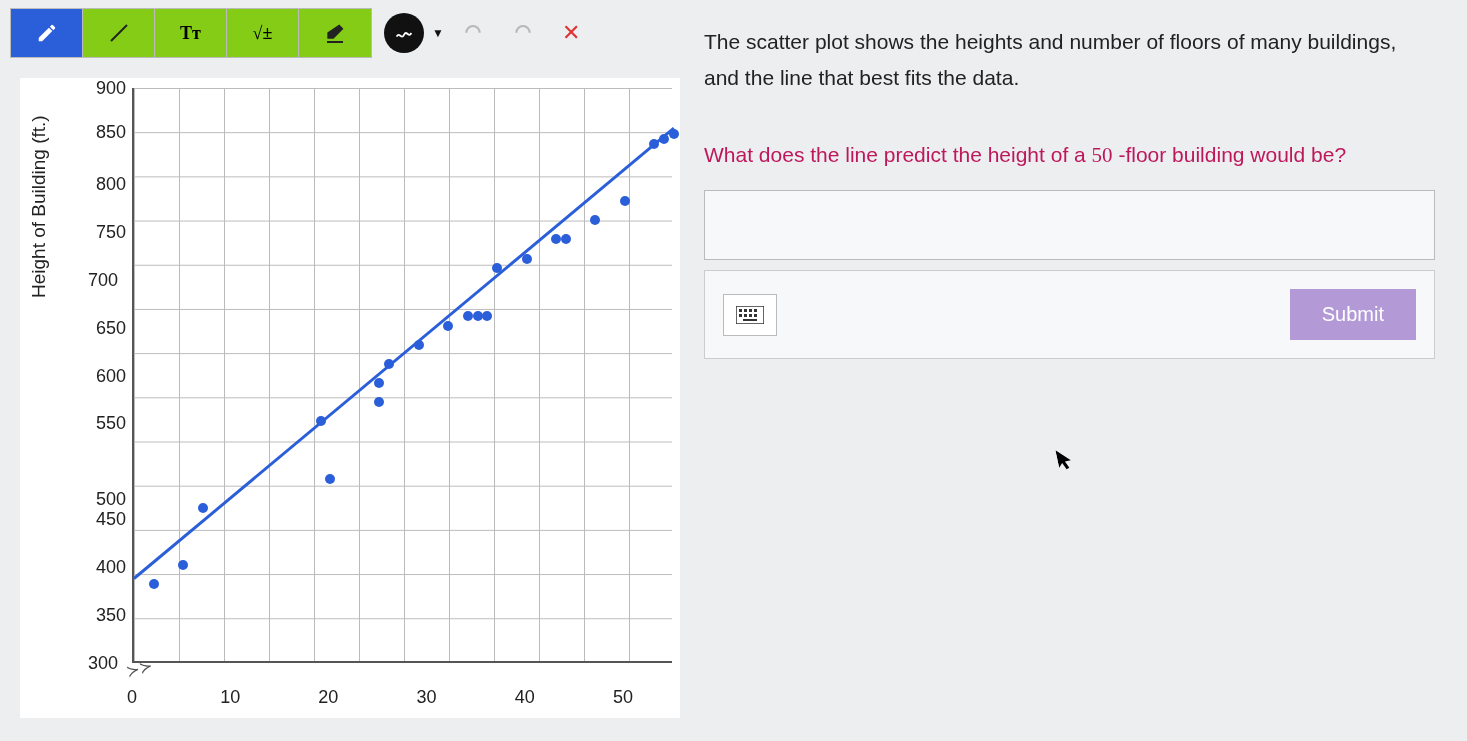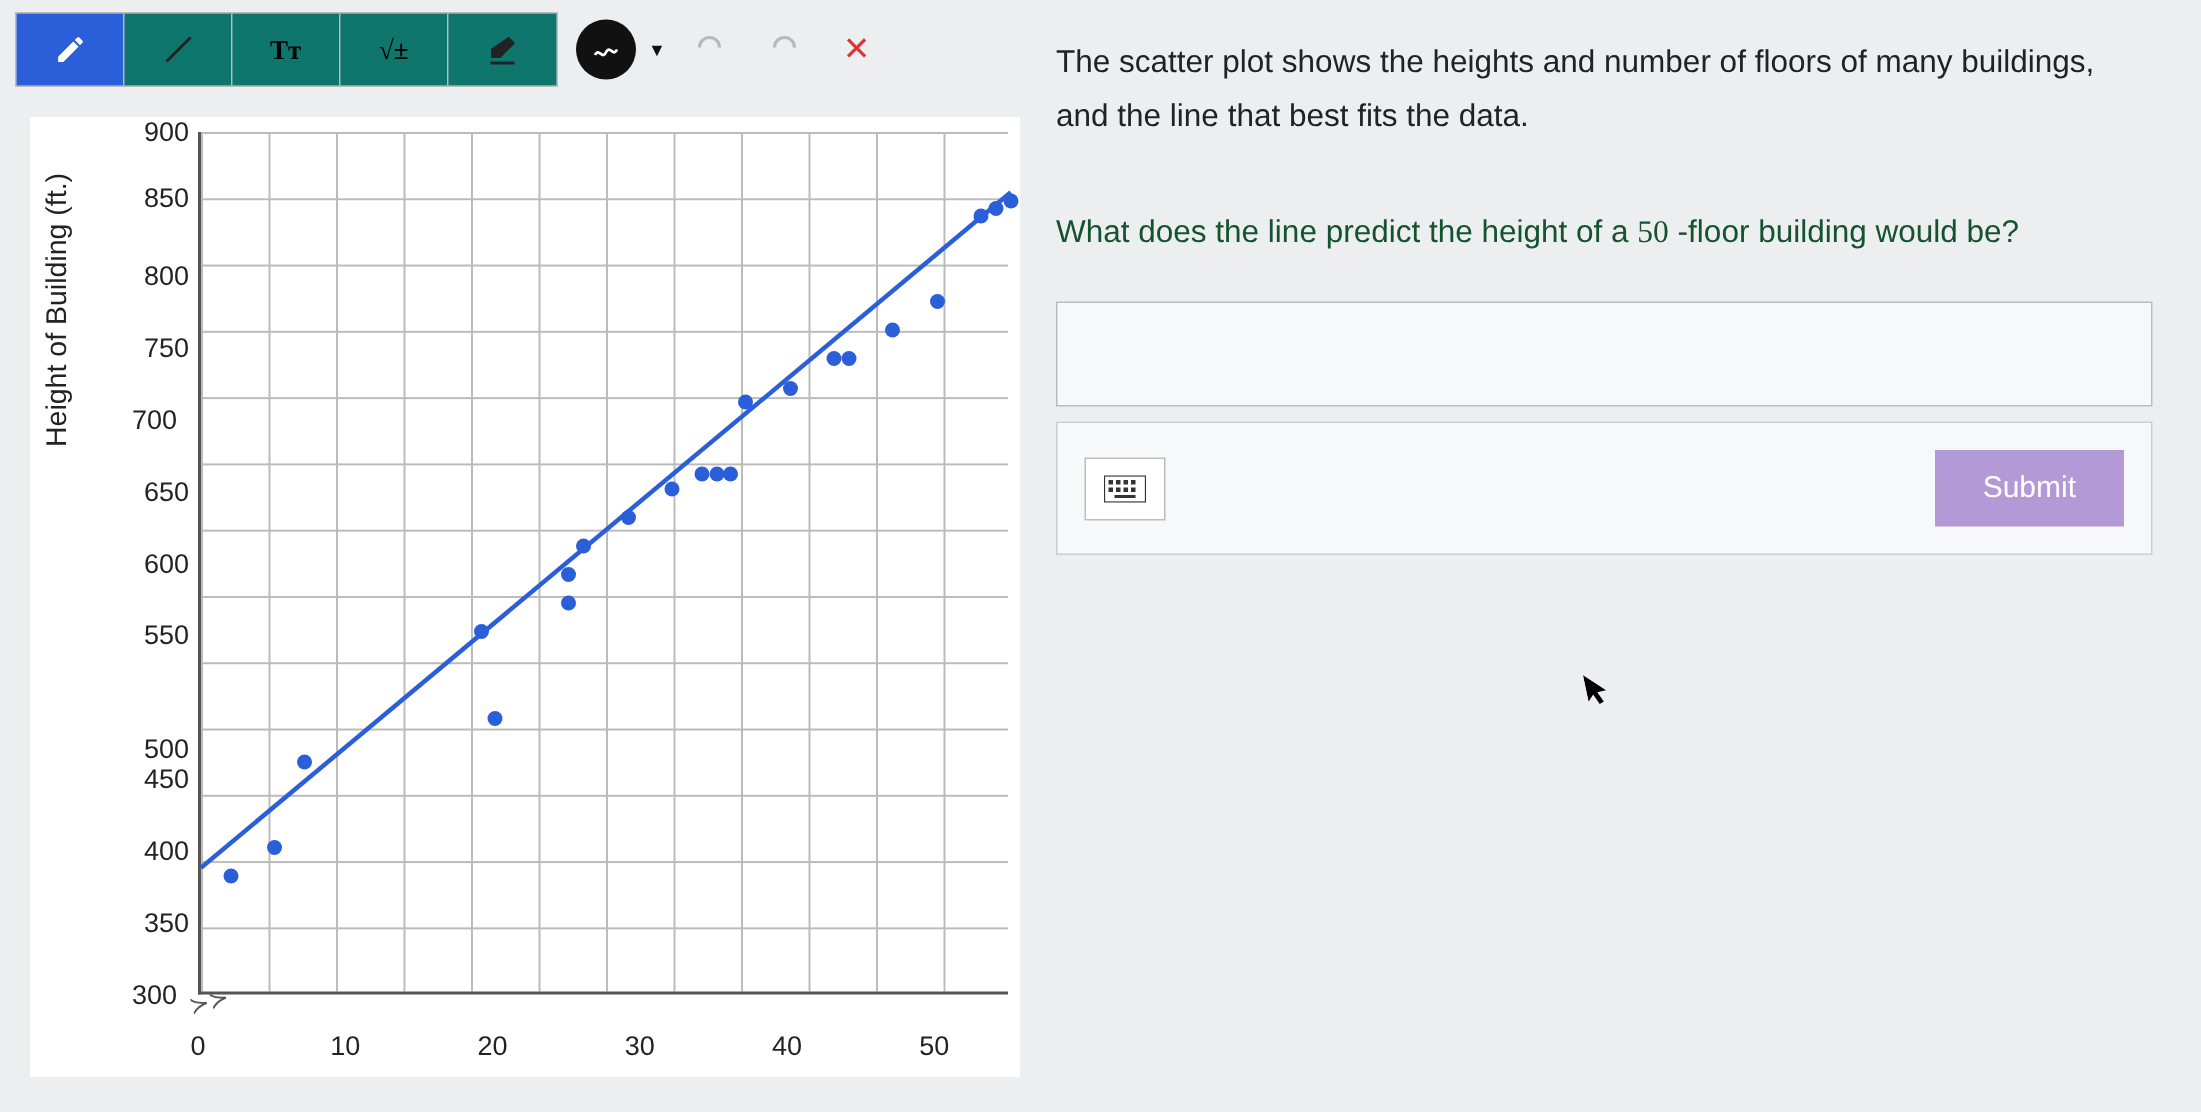--- a/index.html
+++ b/index.html
@@ -29,21 +29,21 @@
     .tool-group {
       display: flex;
       border: 1px solid #bbb;
     }
     .tool-btn {
       width: 72px;
       height: 48px;
       display: flex;
       align-items: center;
       justify-content: center;
-      background: #0f766e;
+      background: #84cc16;
       border-right: 1px solid #bbb;
       cursor: pointer;
       font-size: 18px;
       font-family: "Times New Roman", serif;
     }
     .tool-btn:last-child { border-right: none; }
     .tool-btn.active {
       background: #2b5fd9;
       color: #fff;
     }
@@ -154,23 +154,23 @@
       padding: 24px 32px 24px 24px;
     }
     .prompt-text {
       font-size: 21px;
       color: #222;
       line-height: 1.7;
       margin-bottom: 42px;
     }
     .question-text {
       font-size: 21px;
-      color: #14532d;
+      color: #be185d;
       line-height: 1.7;
-      margin-bottom: 28px;
+      margin-bottom: 16px;
     }
     .math-num {
       font-family: "Times New Roman", serif;
     }
     .answer-box {
       border: 1px solid #bbb;
       background: #f7f8fa;
       height: 70px;
       width: 100%;
       margin-bottom: 10px;

